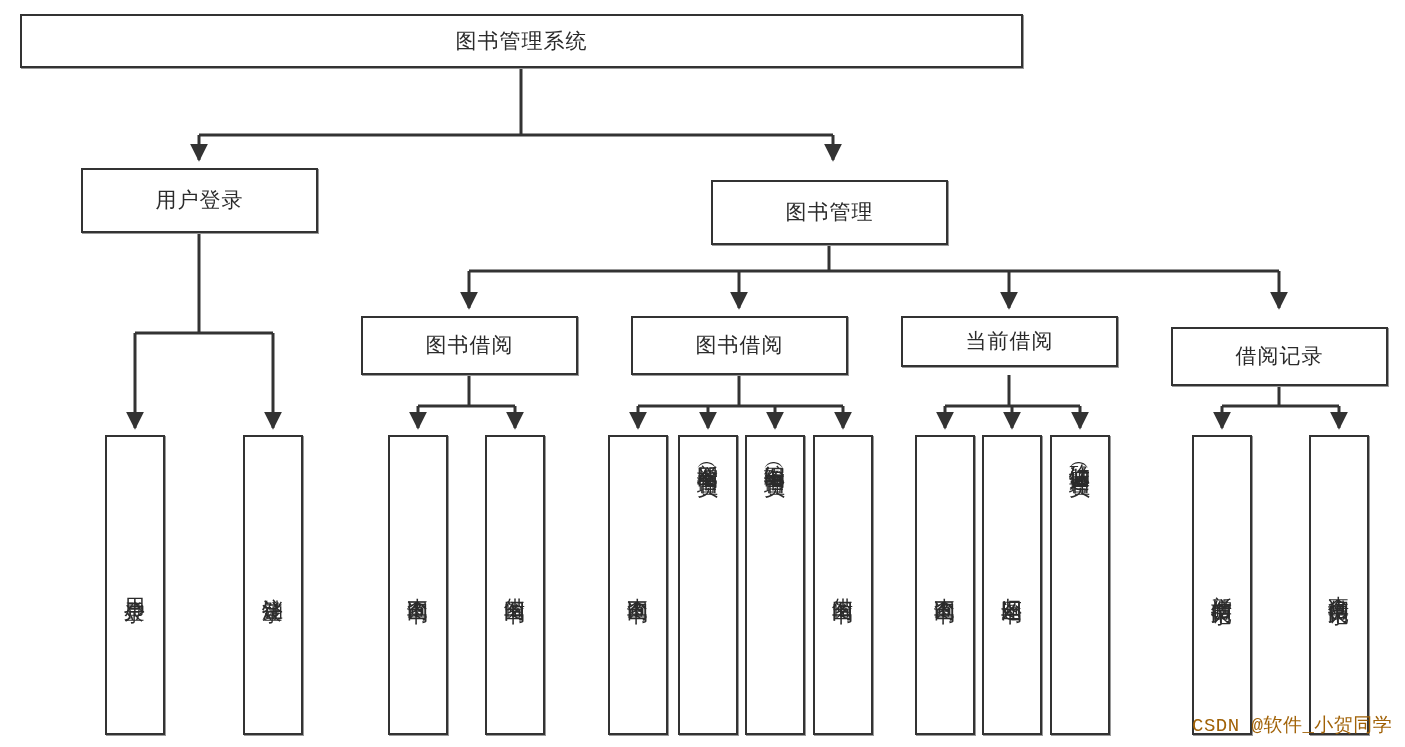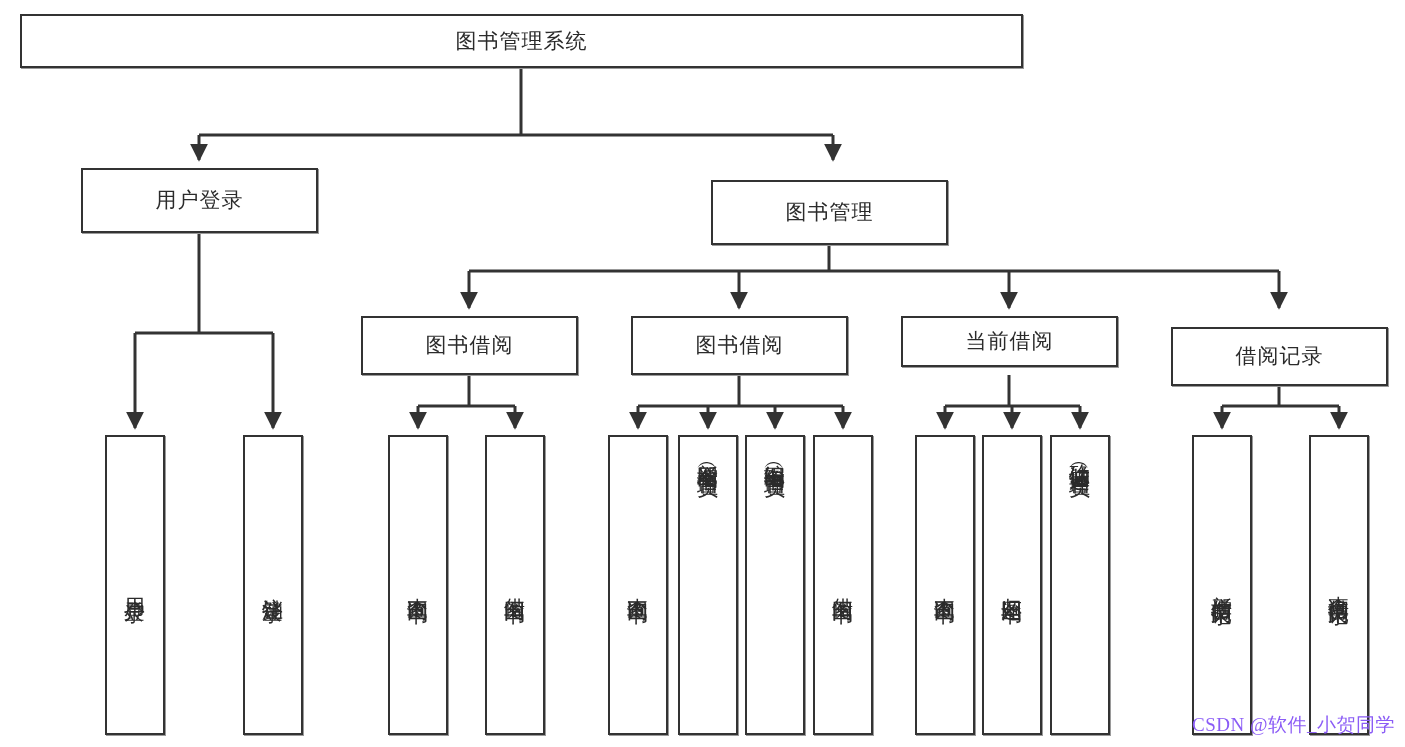--- a/index.html
+++ b/index.html
@@ -43,24 +43,24 @@
     align-items:flex-start;
     justify-content:center;
     padding-top:10px;
   }
   .node.leaf.short{ align-items:center; padding-top:0; }
 
   .watermark{
     position:absolute;
     left:1192px;top:712px;
     font-size:19px;
-    color:#8b5cf6;
+    color:#a16207;
     white-space:nowrap;
     letter-spacing:0.5px;
-    font-family:Liberation Serif, serif;
+    font-family:Liberation Mono, monospace;
   }
 </style>
 </head>
 <body>
 
 <div id="canvas">
   <svg class="links" viewBox="0 0 1405 747" xmlns="http://www.w3.org/2000/svg">
     <defs>
       <marker id="arrow" viewBox="0 0 10 10" refX="9" refY="5" markerWidth="6" markerHeight="6" orient="auto-start-reverse">
         <path d="M 0 0 L 10 5 L 0 10 z" fill="#333333"></path>

